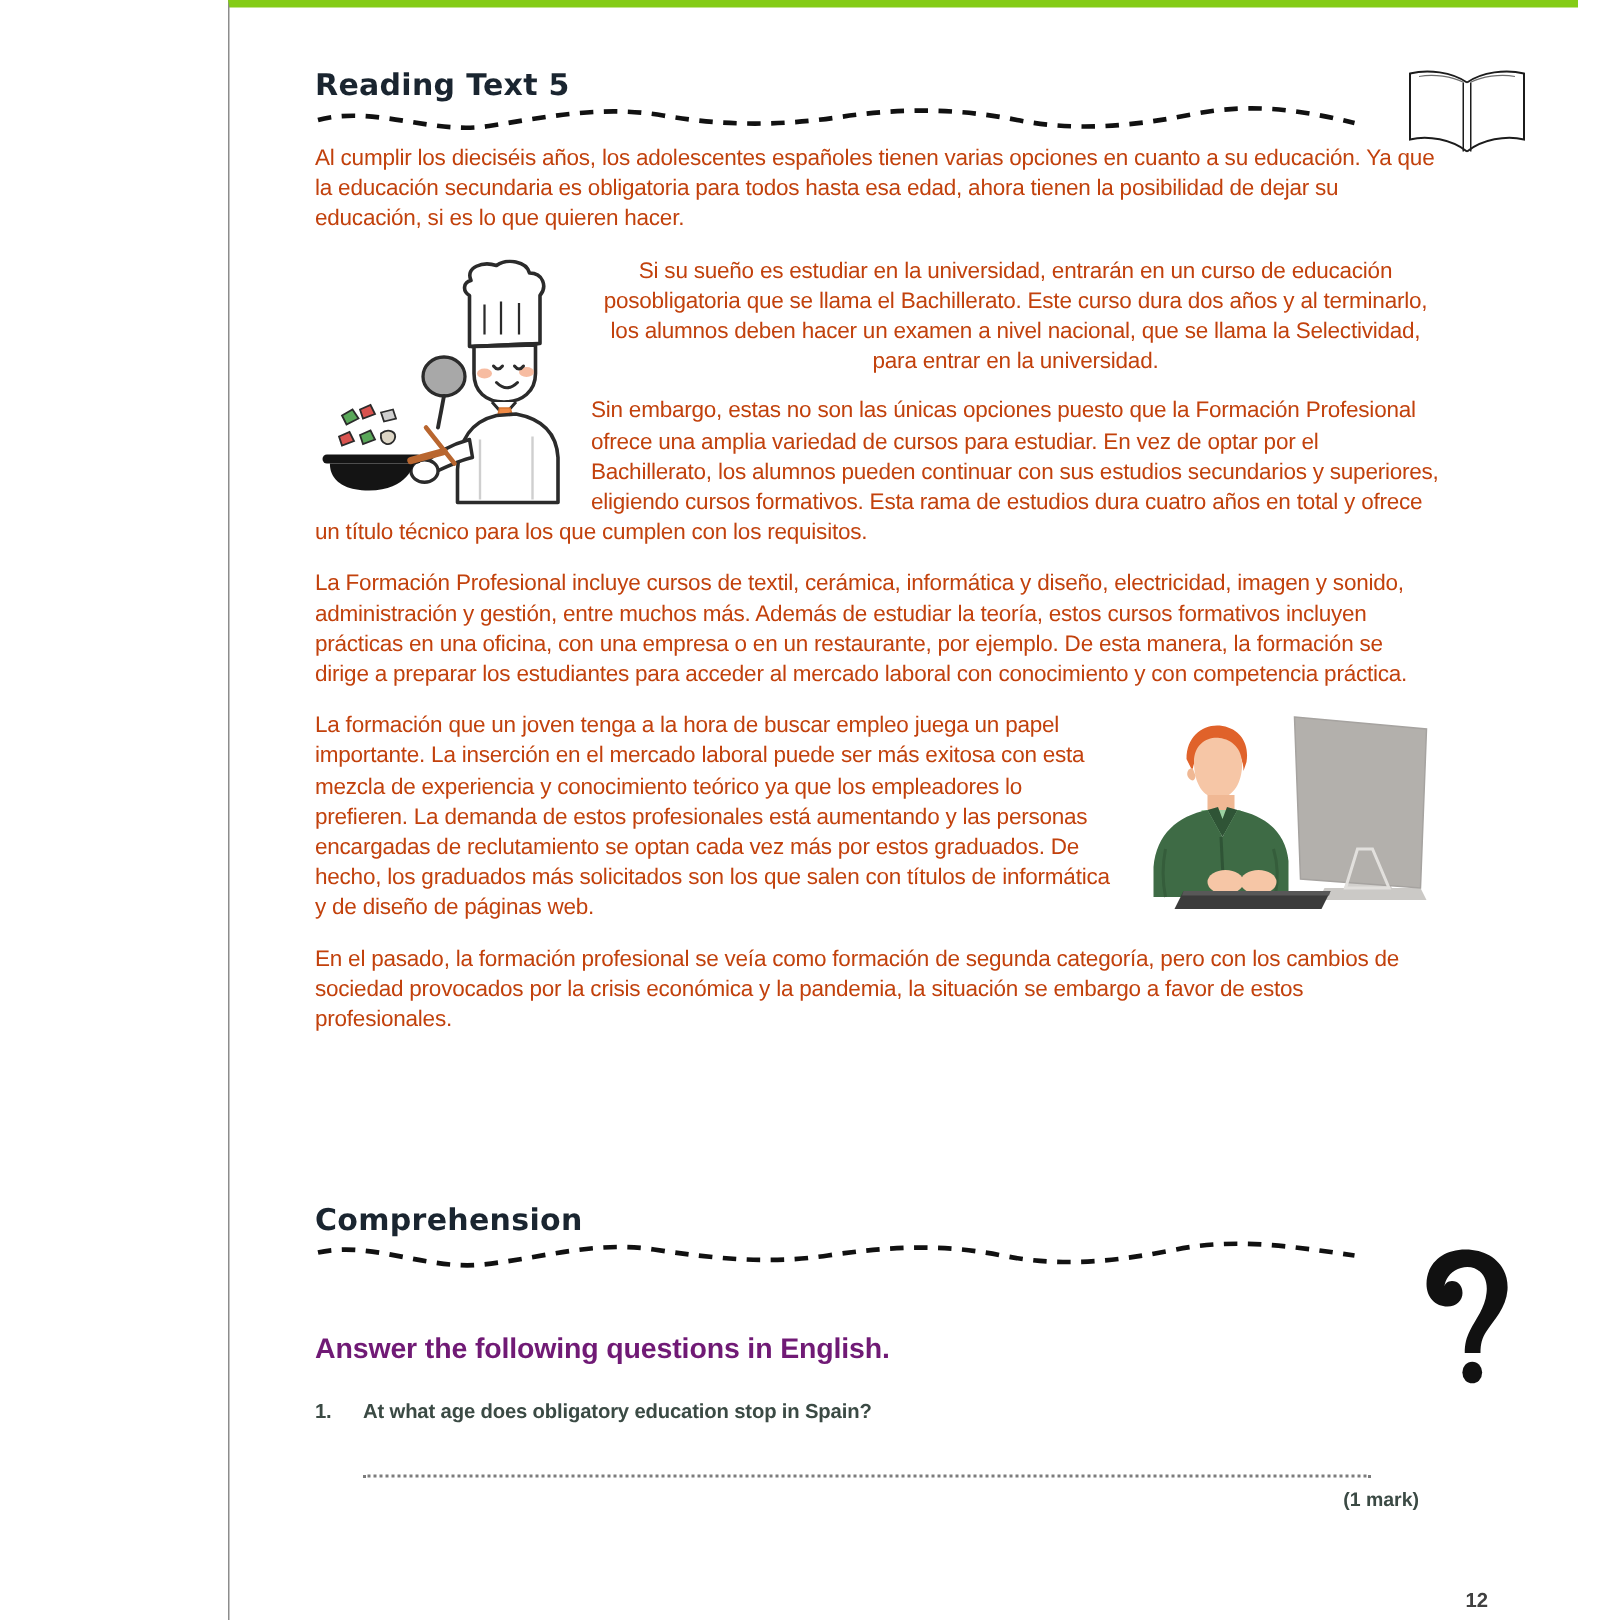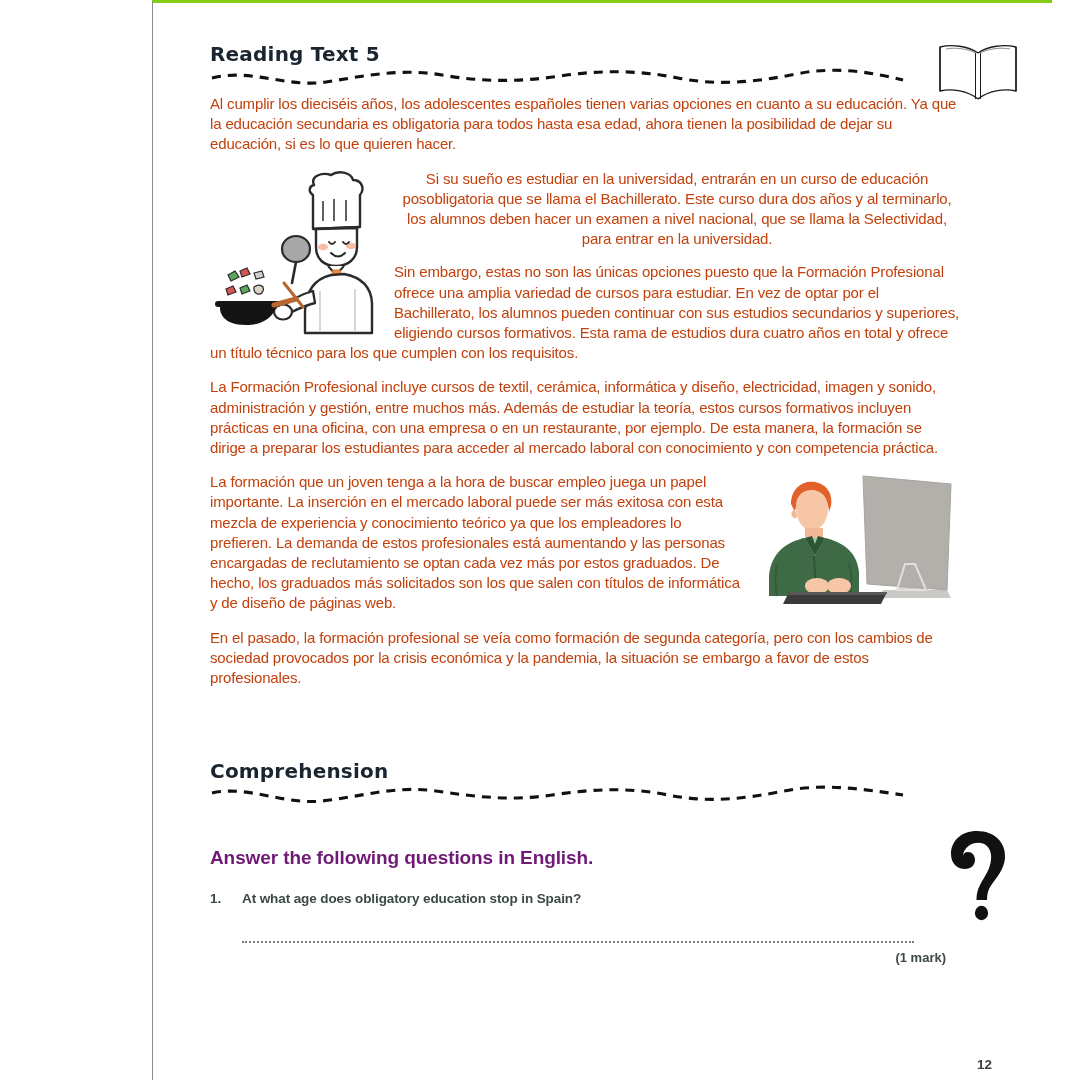--- a/index.html
+++ b/index.html
@@ -17,21 +17,21 @@
 
   
   #page {
     position: absolute;
     left: 152px;
     top: 0;
     width: 900px;
     height: 1080px;
     background: #ffffff;
     box-sizing: border-box;
-    border-top: 3px solid #84cc16;
+    border-top: 5px solid #84cc16;
     border-left: 1px solid #8c8c8c;
   }
 
   #content {
     position: absolute;
     left: 57px;
     top: 40px;
     width: 750px;
   }
 
@@ -110,21 +110,21 @@
   #qmark-icon {
     position: absolute;
     right: 38px;
     top: 826px;
     width: 70px;
     height: 92px;
   }
 
   
   #comprehension {
-    margin-top: 72px;
+    margin-top: 112px;
   }
   .instruction {
     font-size: 19px;
     font-weight: bold;
     color: #701a75;
     margin: 42px 0 22px 0;
     letter-spacing: -.1px;
   }
   .question-row {
     display: flex;

